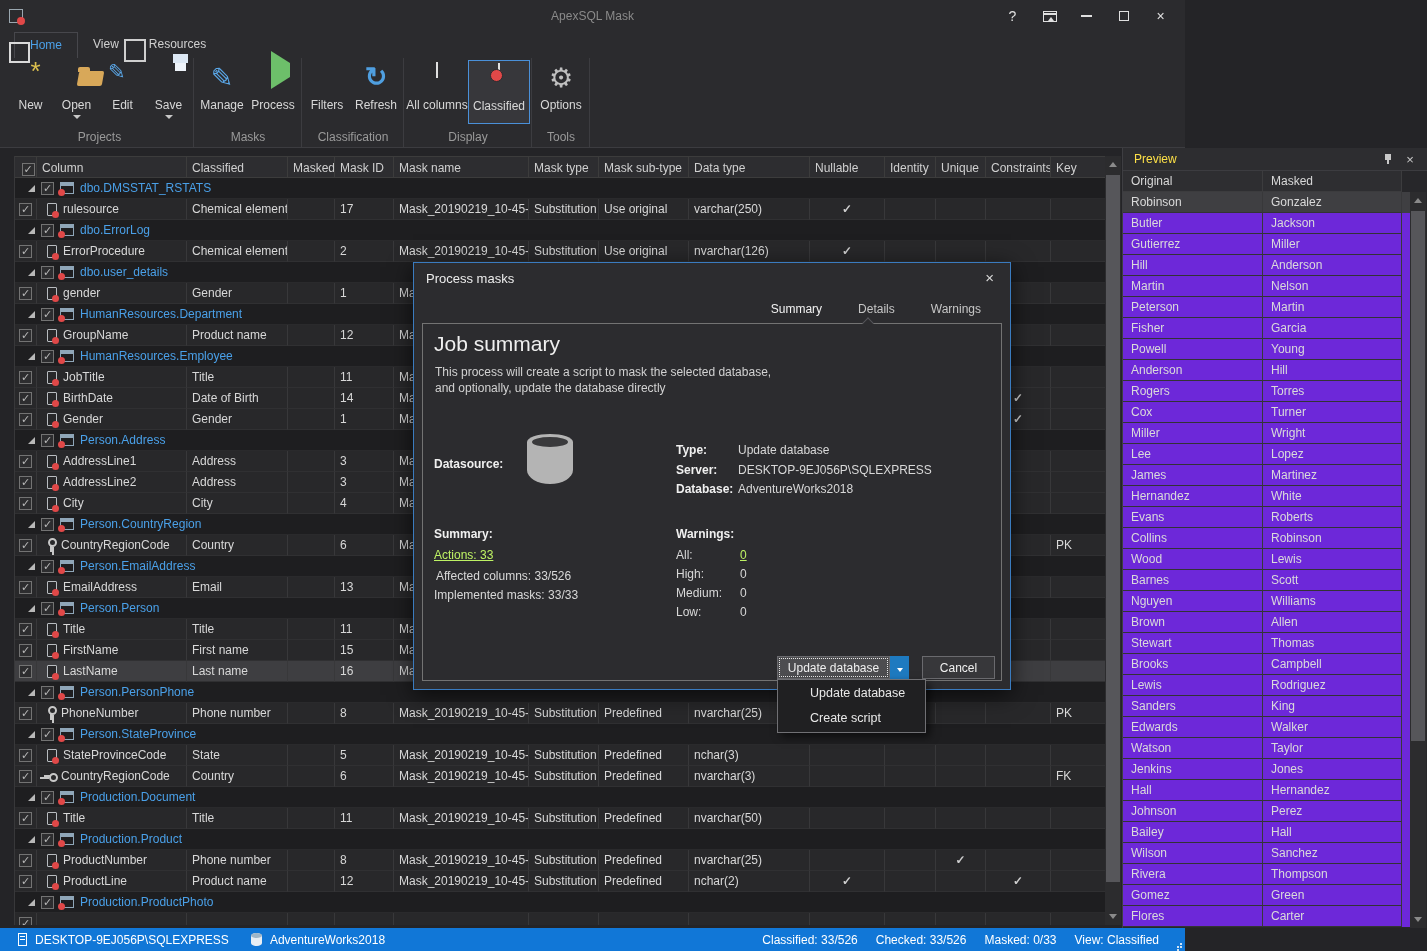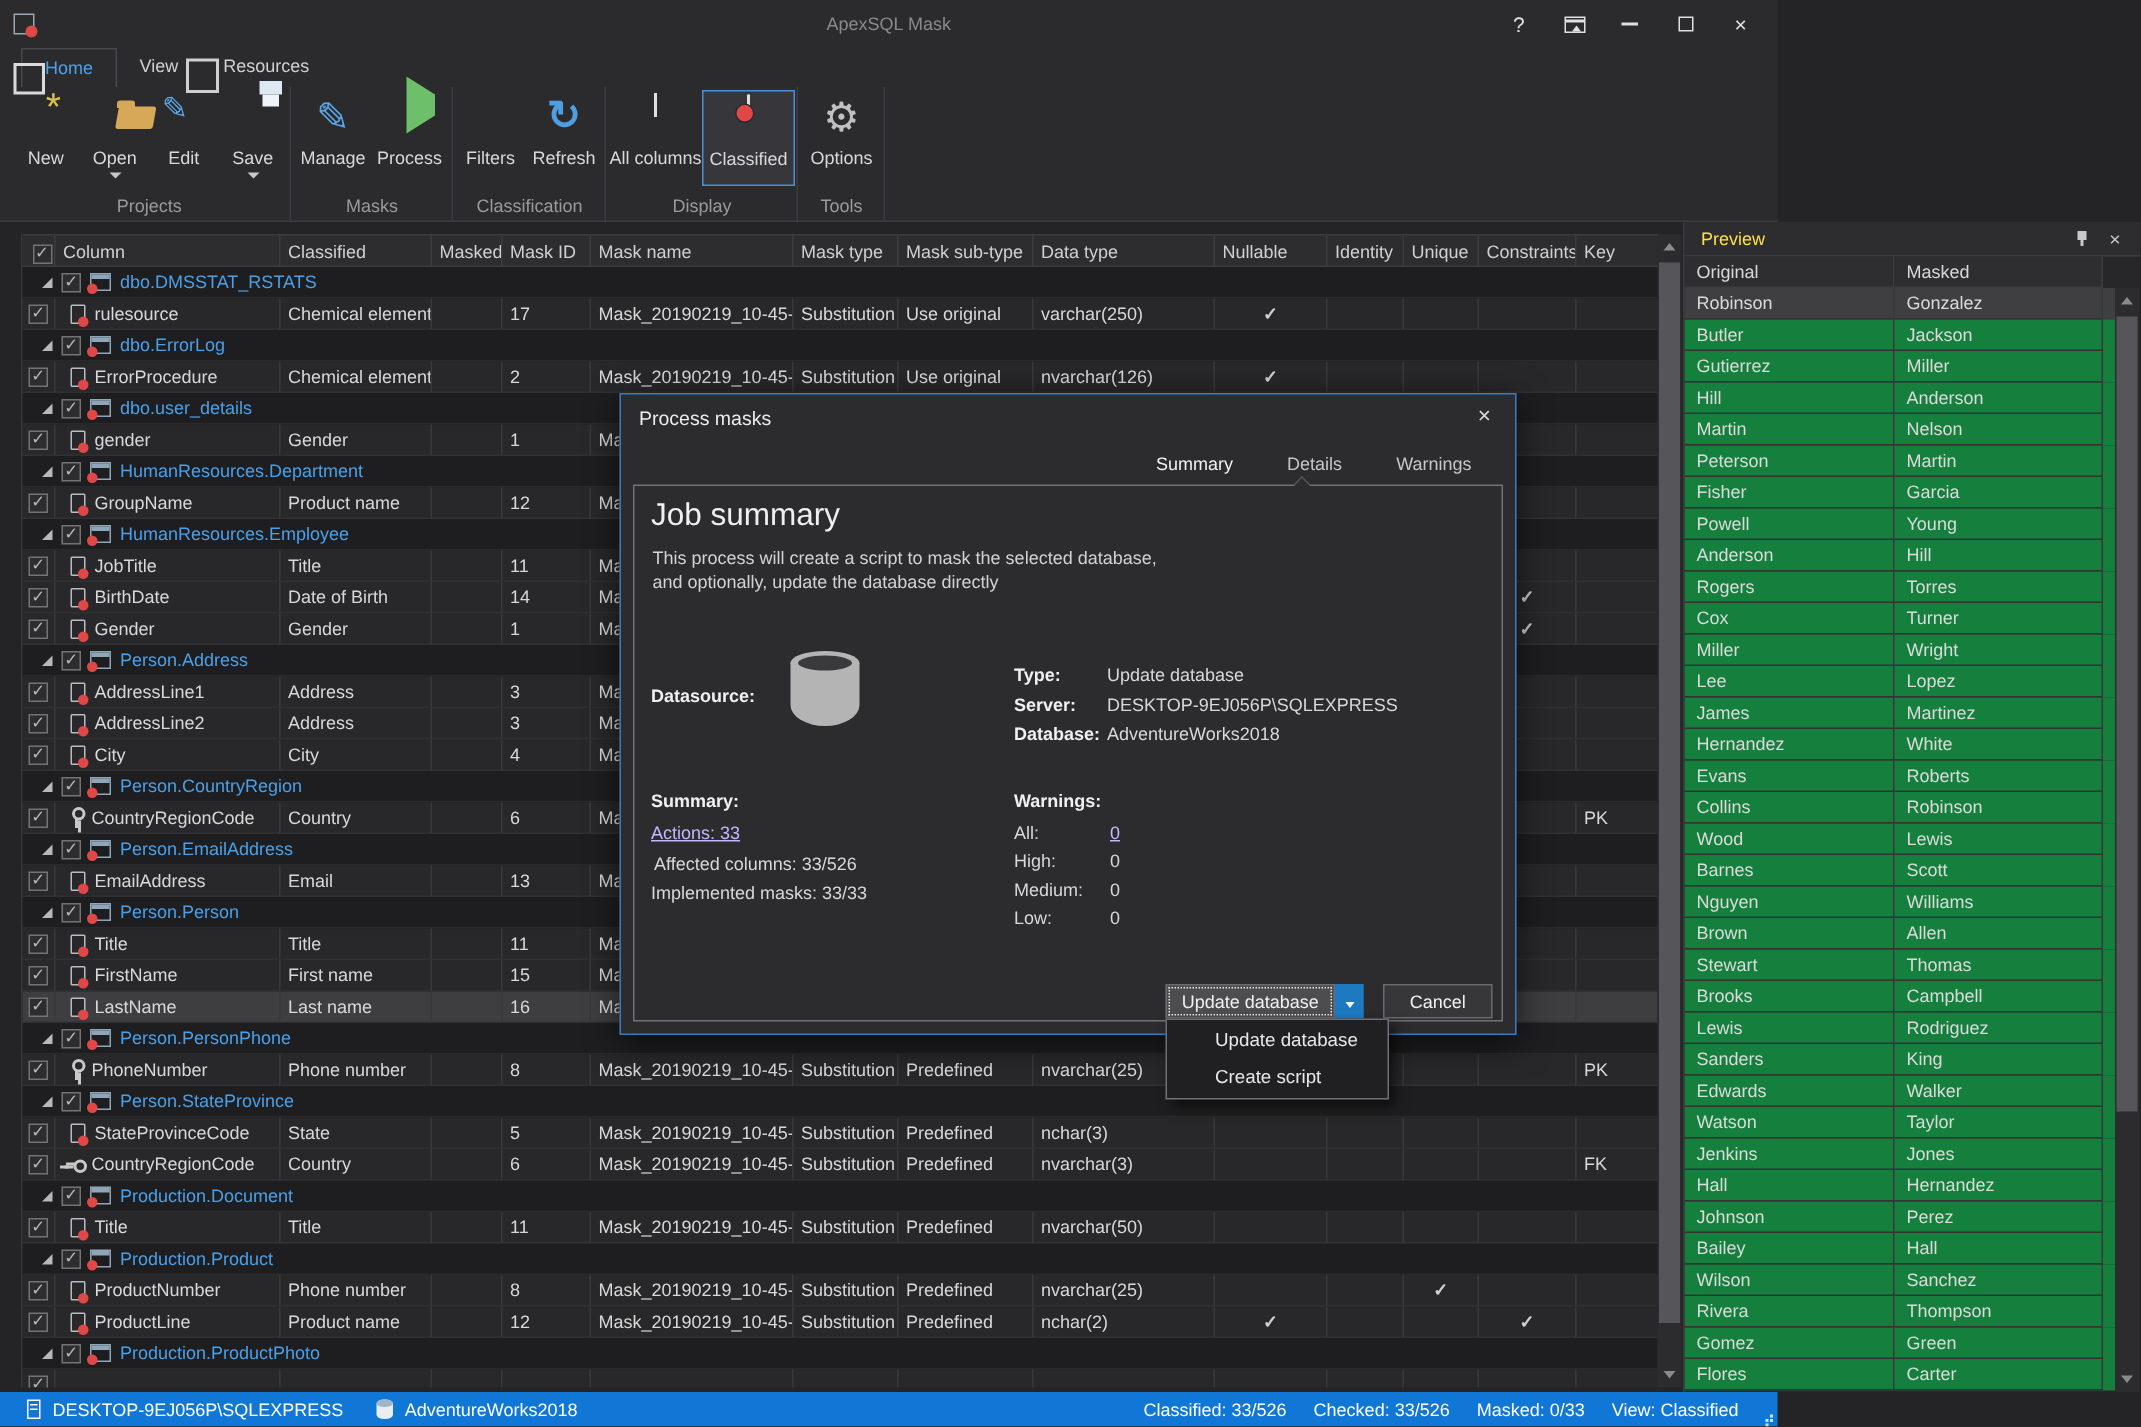--- a/index.html
+++ b/index.html
@@ -117,21 +117,21 @@
   .pv-header { height:23px; display:flex; align-items:center; padding:0 6px 0 11px; background:#2d2d30; border-bottom:1px solid #3c3c40; }
   .pv-title { flex:1; color:#fde047; }
   .pv-hicon { width:22px; height:18px; display:flex; align-items:center; justify-content:center; color:#c8c8c8; font-size:13px; }
   .pin-icon { position:relative; width:10px; height:12px; display:inline-block; }
   .pin-icon::before { content:''; position:absolute; left:2px; top:1px; width:6px; height:6px; background:#c8c8c8; }
   .pin-icon::after { content:''; position:absolute; left:4px; top:7px; width:2px; height:4px; background:#c8c8c8; }
   .pv-colhead { display:grid; grid-template-columns:140px 139px; height:21px; }
   .pv-colhead > div { background:#2e2e31; border-right:1px solid #3c3c3e; border-bottom:1px solid #3c3c3e;
                       padding:3px 0 0 8px; color:#d8d8d8; }
   .pv-rows { position:absolute; left:0; top:44px; right:17px; bottom:0; overflow:hidden; }
-  .pv-row { display:grid; grid-template-columns:140px 139px; height:21px; background:#15803d; }
+  .pv-row { display:grid; grid-template-columns:140px 139px; height:21px; background:#6d28d9; }
   .pv-row.selected { background:#3f3f42; }
   .pv-row > div { border-right:1px solid #38383a; border-bottom:1px solid #333335; padding:3px 0 0 8px;
                   overflow:hidden; white-space:nowrap; color:#dadada; }
   .vs-pv { right:1px; top:44px; bottom:0; width:16px; left:auto; }
 
   
   .statusbar { position:absolute; left:0; right:0; bottom:0; height:23px; background:#1177d7; color:#fff;
                display:flex; align-items:center; padding:0 12px 0 18px; }
   .sb-left { display:flex; align-items:center; gap:8px; }
   .sb-right { margin-left:auto; display:flex; align-items:center; gap:18px; padding-right:14px; }
@@ -159,21 +159,21 @@
   .b { font-weight:bold; color:#f0f0f0; }
   .ds-label { position:absolute; left:11px; top:133px; }
   .cyl { position:absolute; left:104px; top:110px; width:46px; height:56px; }
   .cyl-top { position:absolute; left:0; top:0; width:46px; height:16px; border-radius:50%; background:#b4b4b4; }
   .cyl-hole { position:absolute; left:5px; top:3px; width:36px; height:10px; border-radius:50%; background:#3a3a3c; }
   .cyl-body { position:absolute; left:0; top:8px; width:46px; height:42px; background:#b4b4b4;
               border-radius:0 0 50% 50% / 0 0 14px 14px; }
   .fld-label { position:absolute; left:253px; width:70px; }
   .fld-value { position:absolute; left:315px; white-space:nowrap; }
   .sum-label { position:absolute; left:11px; top:203px; }
-  .link { color:#c4b5fd; text-decoration:underline; }
+  .link { color:#bef264; text-decoration:underline; }
   .sum-1 { position:absolute; left:11px; top:224px; }
   .sum-2 { position:absolute; left:13px; top:245px; }
   .sum-3 { position:absolute; left:11px; top:264px; }
   .warn-label { position:absolute; left:253px; top:203px; }
   .wl { position:absolute; left:253px; } .wv { position:absolute; left:317px; }
   .btn { position:absolute; height:23px; text-align:center; padding-top:4px; color:#f0f0f0; }
   .btn-update { left:363px; top:393px; width:113px; background:#4d4d50; border:1px solid #6a6a6e; outline:1px dotted #e8e8e8; outline-offset:-3px; }
   .btn-arrow { left:476px; top:393px; width:19px; background:#1e7ac0; border:1px solid #1e7ac0;
                display:flex; align-items:center; justify-content:center; }
   .btn-arrow .tri-down { border-top-color:#fff; border-left-width:3px; border-right-width:3px; border-top-width:4px; }

